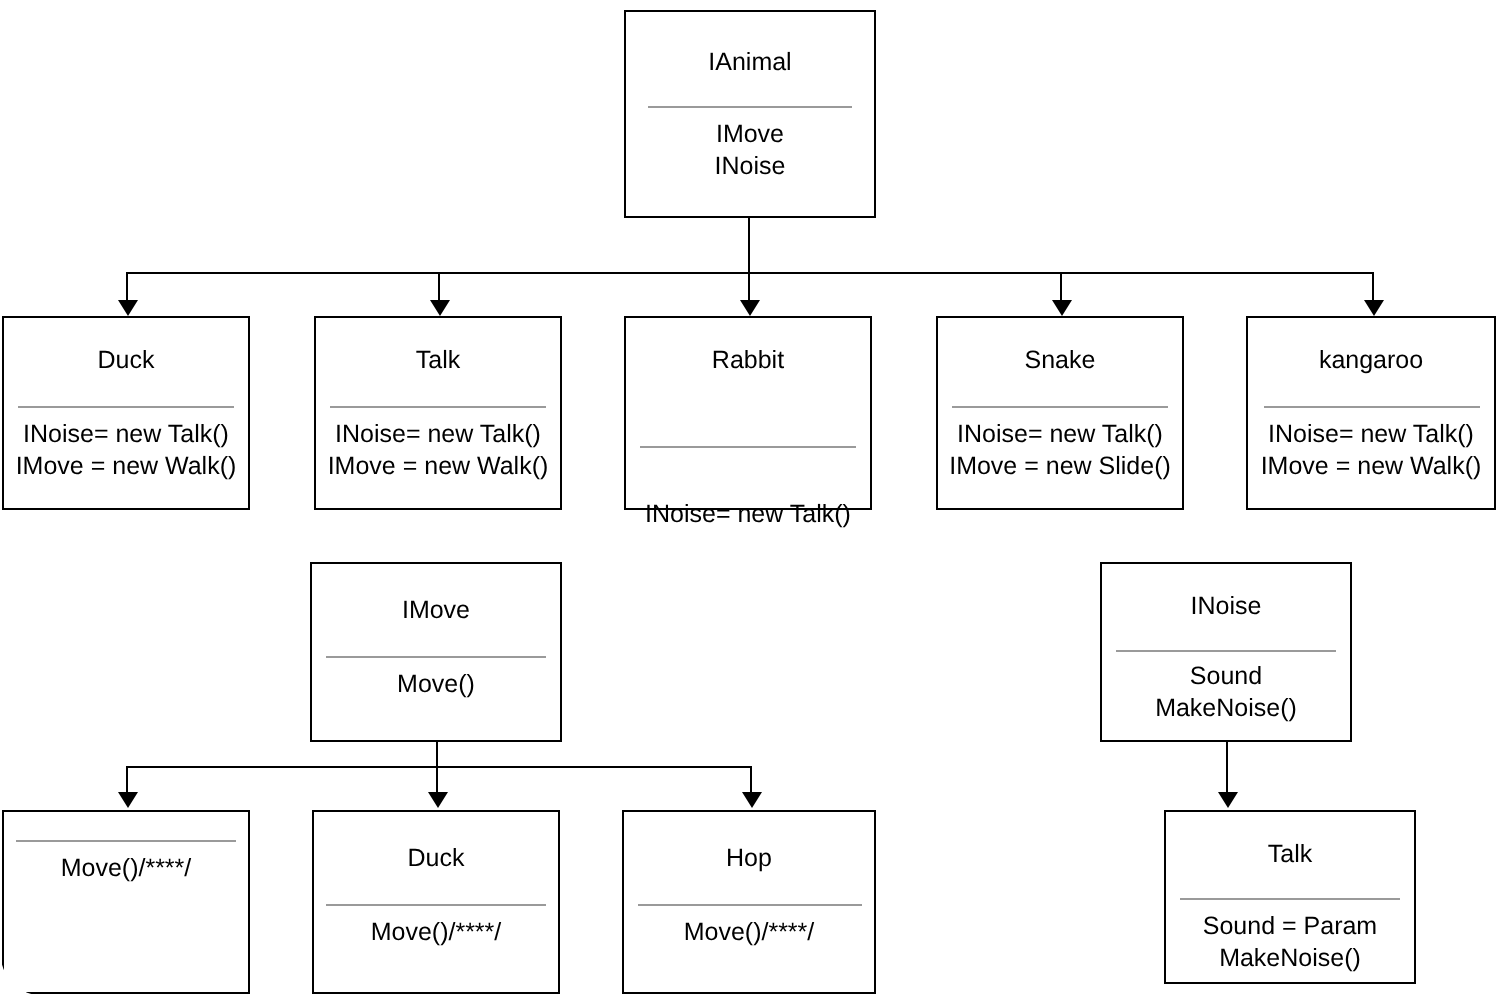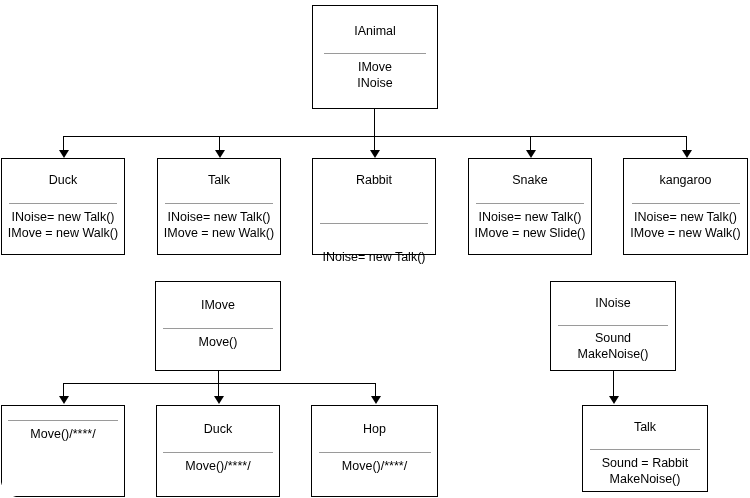--- a/index.html
+++ b/index.html
@@ -194,18 +194,18 @@
     <div class="uml-sep" style="width:112px; margin-top:14px;"></div>
     <div class="uml-body" style="padding-top:5px;">
       <div>Move()/****/</div>
     </div>
   </div>
 
   <div class="uml-box" style="left:582px; top:405px; width:126px; height:87px;">
     <div class="uml-title" style="padding-top:14px;">Talk</div>
     <div class="uml-sep" style="width:110px; margin-top:13px;"></div>
     <div class="uml-body" style="padding-top:5px;">
-      <div>Sound = Rabbit</div>
+      <div>Sound = Param</div>
       <div>MakeNoise()</div>
     </div>
   </div>
 
 </div>
 
 </body></html>

